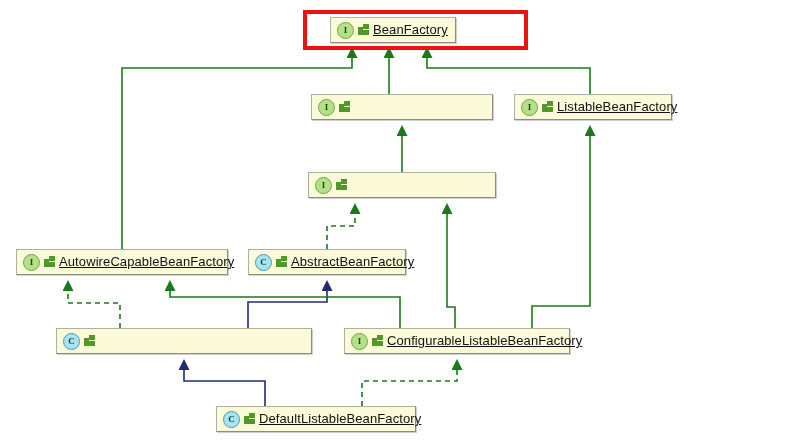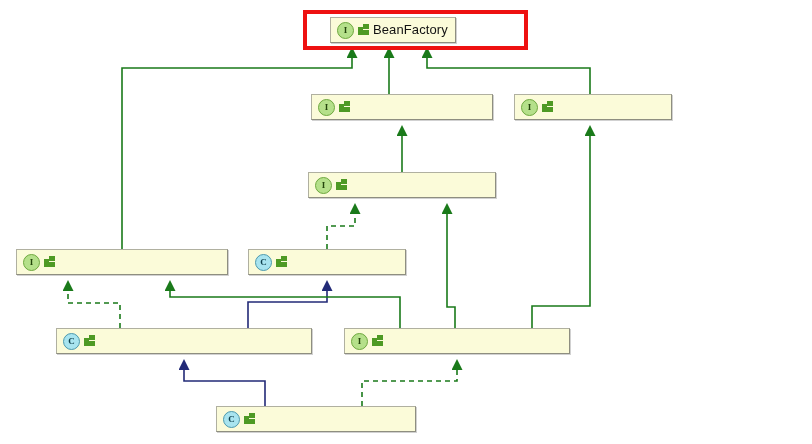--- a/index.html
+++ b/index.html
@@ -25,20 +25,21 @@
     align-items:center;
     gap:4px;
     padding:0 8px 0 6px;
     white-space:nowrap;
   }
   .node .label{
     font-size:13px;
     color:#111111;
     line-height:26px;
     letter-spacing:0.1px;
+    text-decoration:underline;
   }
   
   .tic{
     width:15px;height:15px;border-radius:50%;
     display:inline-flex;align-items:center;justify-content:center;
     font-size:9px;font-weight:bold;
     font-family:"Liberation Serif","DejaVu Serif",serif;
     flex:0 0 auto;
   }
   .tic.iface{background:#b5e08a;border:1px solid #6ea83f;color:#24450c;}
@@ -126,69 +127,74 @@
       </span>
   </div>
 
   <div class="node" style="left: 514px; top: 94px; width: 158px;">
     <span class="tic iface">I</span>
     <span class="vis">
         <i class="a"></i>
         <i class="b"></i>
         <i class="c"></i>
       </span>
+    <span class="label">ListableBeanFactory</span>
   </div>
 
   <div class="node" style="left: 308px; top: 172px; width: 188px;">
     <span class="tic iface">I</span>
     <span class="vis">
         <i class="a"></i>
         <i class="b"></i>
         <i class="c"></i>
       </span>
   </div>
 
   <div class="node" style="left: 16px; top: 249px; width: 212px;">
     <span class="tic iface">I</span>
     <span class="vis">
         <i class="a"></i>
         <i class="b"></i>
         <i class="c"></i>
       </span>
+    <span class="label">AutowireCapableBeanFactory</span>
   </div>
 
   <div class="node" style="left: 248px; top: 249px; width: 158px;">
     <span class="tic klass">C</span>
     <span class="vis">
         <i class="a"></i>
         <i class="b"></i>
         <i class="c"></i>
       </span>
+    <span class="label">AbstractBeanFactory</span>
   </div>
 
   <div class="node" style="left: 56px; top: 328px; width: 256px;">
     <span class="tic klass">C</span>
     <span class="vis">
         <i class="a"></i>
         <i class="b"></i>
         <i class="c"></i>
       </span>
   </div>
 
   <div class="node" style="left: 344px; top: 328px; width: 226px;">
     <span class="tic iface">I</span>
     <span class="vis">
         <i class="a"></i>
         <i class="b"></i>
         <i class="c"></i>
       </span>
+    <span class="label">ConfigurableListableBeanFactory</span>
   </div>
 
   <div class="node" style="left: 216px; top: 406px; width: 200px;">
     <span class="tic klass">C</span>
     <span class="vis">
         <i class="a"></i>
         <i class="b"></i>
         <i class="c"></i>
       </span>
+    <span class="label">DefaultListableBeanFactory</span>
   </div>
 
 </div>
 
 </body></html>

